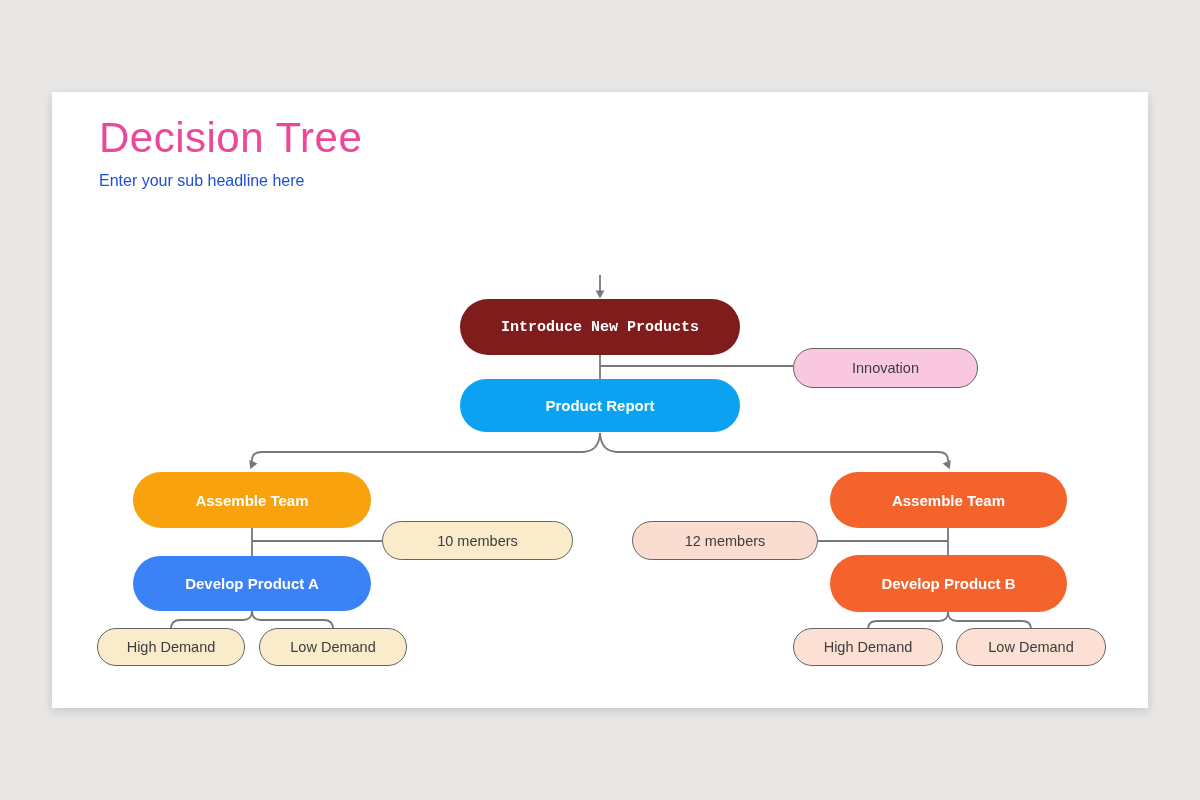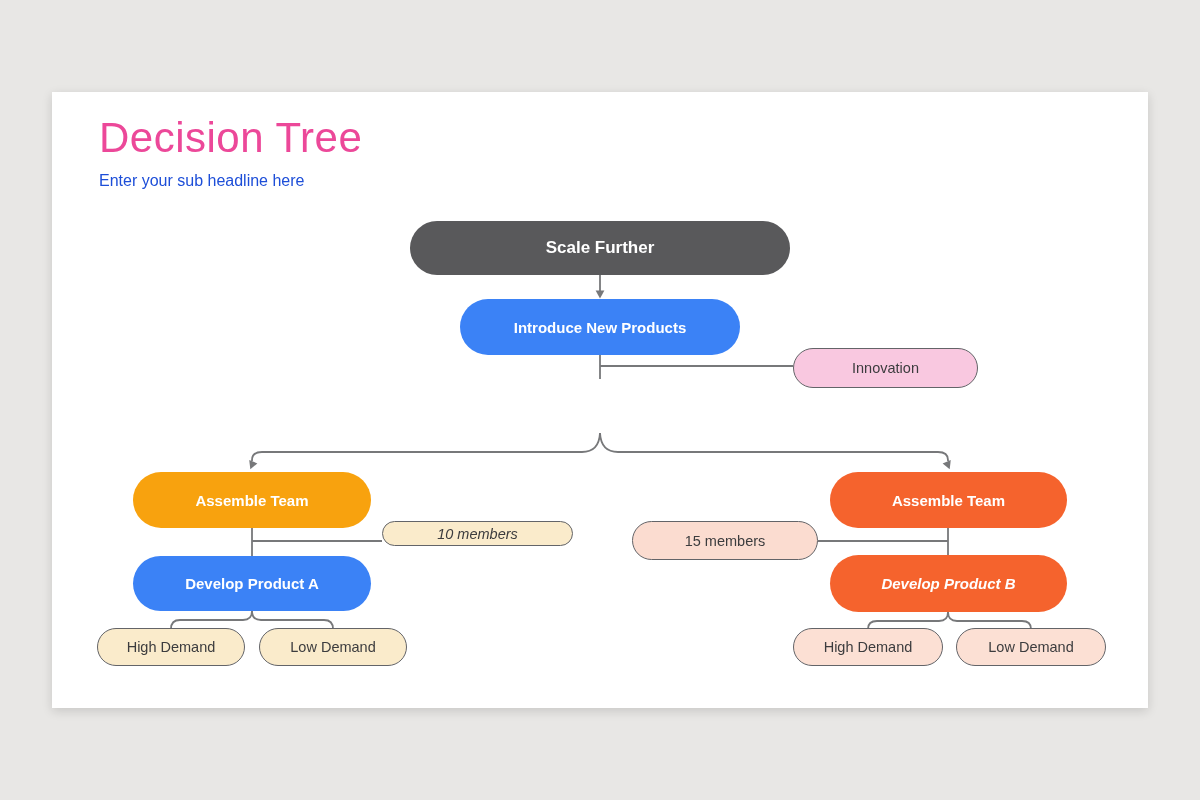--- a/index.html
+++ b/index.html
@@ -61,27 +61,27 @@
     color: #3C3C3E;
     font-weight: 400;
     font-size: 14.5px;
   }
   
   .n-root      { left: 358px; top: 129px; width: 380px; height: 54px; }
   .n-introduce { left: 408px; top: 207px; width: 280px; height: 56px; }
   .n-innov     { left: 741px; top: 256px; width: 185px; height: 40px; }
   .n-report    { left: 408px; top: 287px; width: 280px; height: 53px; }
   .n-asm-l     { left:  81px; top: 380px; width: 238px; height: 56px; }
-  .n-mem10     { left: 330px; top: 429px; width: 191px; height: 25px; font-style: italic; }
+  .n-mem10     { left: 330px; top: 429px; width: 191px; height: 39px; }
   .n-dev-a     { left:  81px; top: 464px; width: 238px; height: 55px; }
   .n-high-l    { left:  45px; top: 536px; width: 148px; height: 38px; }
   .n-low-l     { left: 207px; top: 536px; width: 148px; height: 38px; }
   .n-asm-r     { left: 778px; top: 380px; width: 237px; height: 56px; }
   .n-mem15     { left: 580px; top: 429px; width: 186px; height: 39px; }
-  .n-dev-b     { left: 778px; top: 463px; width: 237px; height: 57px; font-style: italic; }
+  .n-dev-b     { left: 778px; top: 463px; width: 237px; height: 57px; }
   .n-high-r    { left: 741px; top: 536px; width: 150px; height: 38px; }
   .n-low-r     { left: 904px; top: 536px; width: 150px; height: 38px; }
 </style>
 </head>
 <body>
 
 <div class="slide">
 
   <div class="title">Decision Tree</div>
   <div class="subtitle">Enter your sub headline here</div>
@@ -108,40 +108,40 @@
       <path d="M896 520 Q896 529 887 529 H825 Q816 529 816 537"></path>
       <path d="M896 520 Q896 529 905 529 H970 Q979 529 979 537"></path>
     </g>
     <g fill="#77787A" stroke="none">
       <polygon points="543.6,198.5 552.4,198.5 548,206.5"></polygon>
       <polygon points="195.6,369.5 204.4,369.5 200,377.5" transform="rotate(22 200 373)"></polygon>
       <polygon points="891.6,369.5 900.4,369.5 896,377.5" transform="rotate(-22 896 373)"></polygon>
     </g>
   </svg>
 
-  <div class="node root n-root" style="background-color: rgb(89, 89, 91);">Scale Further</div>
 
-  <div class="node n-introduce" style="background-color: #3b82f6;">Introduce New Products</div>
+  <div class="node n-introduce" style="background-color: #7f1d1d; font-family: Liberation Mono, monospace;">Introduce New Products</div>
 
   <div class="pill n-innov" style="background-color: rgb(249, 200, 224);">Innovation</div>
 
+  <div class="node n-report" style="background-color: rgb(11, 163, 241);">Product Report</div>
 
   <div class="node n-asm-l" style="background-color: rgb(248, 162, 14);">Assemble Team</div>
 
   <div class="pill n-mem10" style="background-color: rgb(250, 235, 203);">10 members</div>
 
   <div class="node n-dev-a" style="background-color: #3b82f6;">Develop Product A</div>
 
   <div class="pill n-high-l" style="background-color: rgb(250, 235, 203);">High Demand</div>
 
   <div class="pill n-low-l" style="background-color: rgb(250, 235, 203);">Low Demand</div>
 
   <div class="node n-asm-r" style="background-color: rgb(245, 99, 45);">Assemble Team</div>
 
-  <div class="pill n-mem15" style="background-color: rgb(251, 220, 208);">15 members</div>
+  <div class="pill n-mem15" style="background-color: rgb(251, 220, 208);">12 members</div>
 
   <div class="node n-dev-b" style="background-color: rgb(245, 99, 45);">Develop Product B</div>
 
   <div class="pill n-high-r" style="background-color: rgb(252, 224, 212);">High Demand</div>
 
   <div class="pill n-low-r" style="background-color: rgb(252, 224, 212);">Low Demand</div>
 
 </div>
 
 </body></html>

